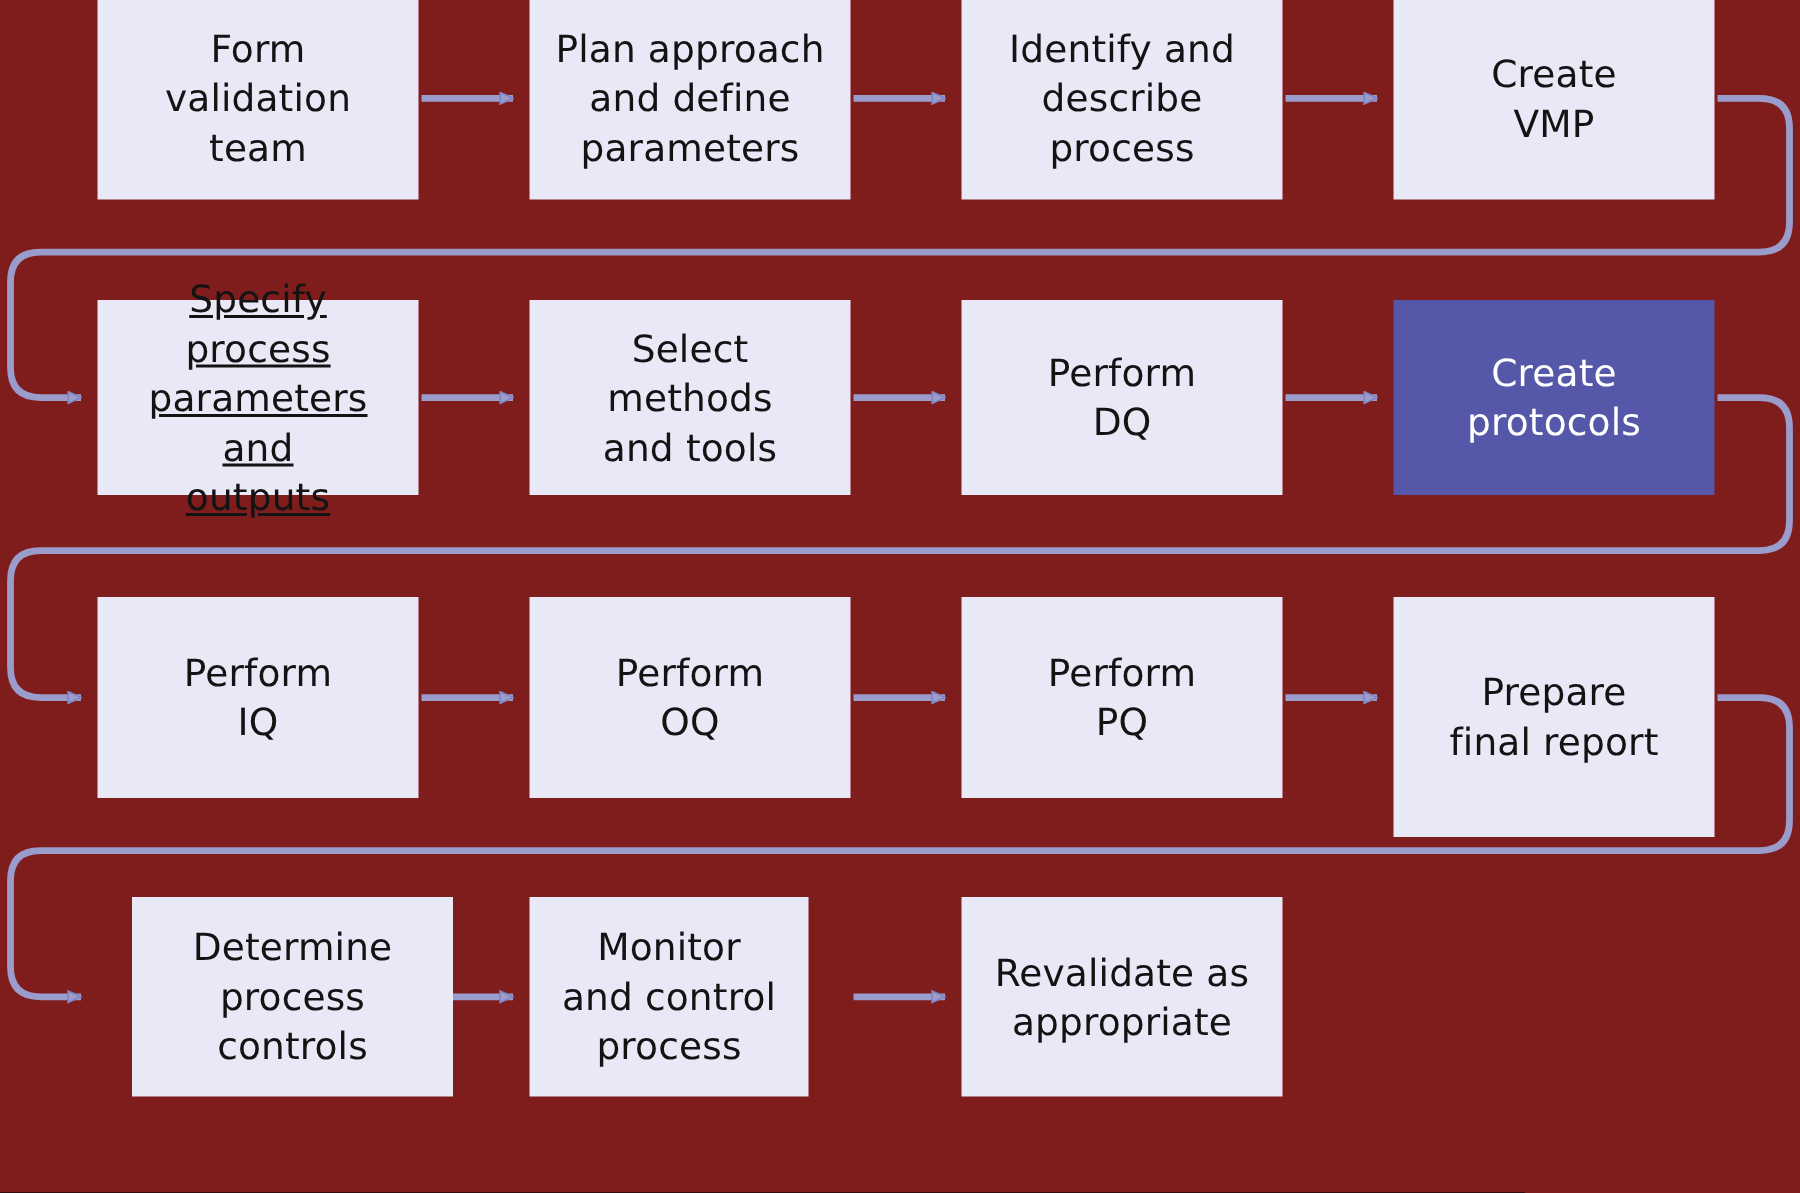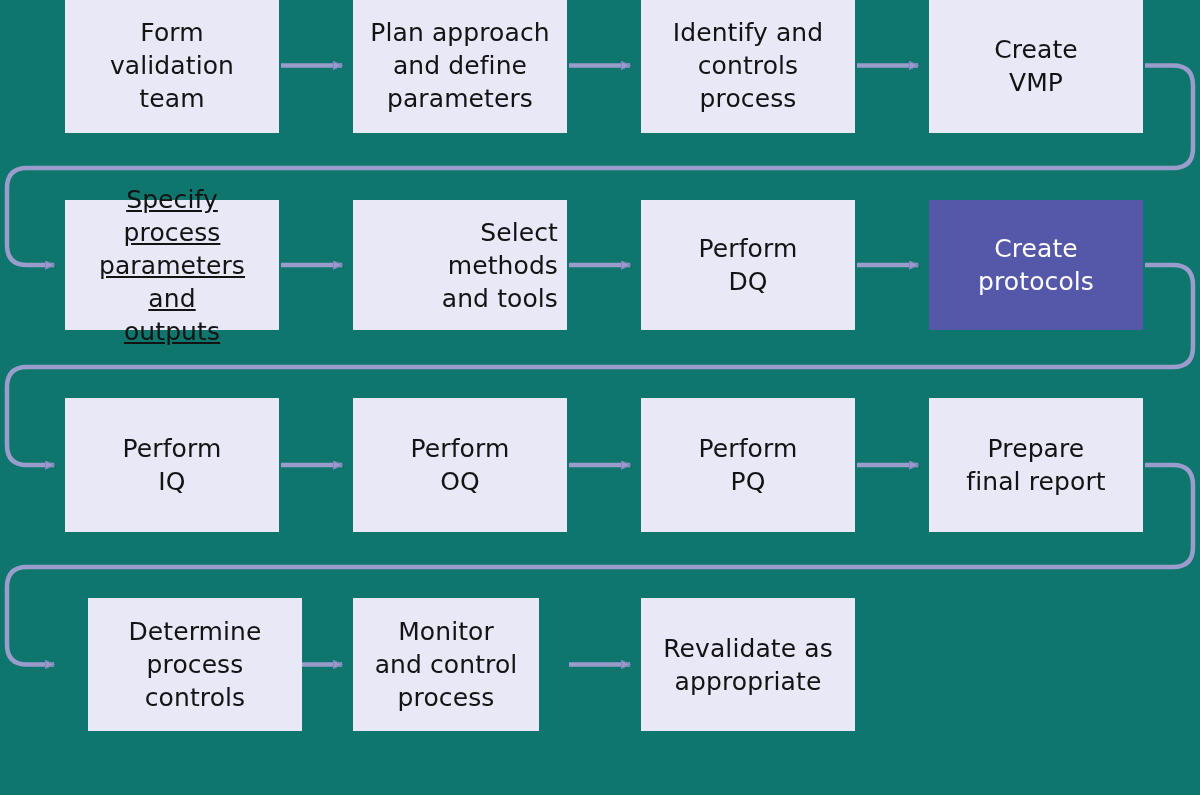--- a/index.html
+++ b/index.html
@@ -7,21 +7,21 @@
     padding: 0;
     background: #000000;
   }
   body {
     font-family: "DejaVu Sans", sans-serif;
   }
   #canvas {
     position: relative;
     width: 1200px;
     height: 795px;
-    background: #0f766e;
+    background: #7f1d1d;
     overflow: hidden;
   }
   #wires {
     position: absolute;
     left: 0;
     top: 0;
     width: 1200px;
     height: 795px;
     pointer-events: none;
   }
@@ -85,33 +85,33 @@
 validation
 team</span>
       </div>
       <div class="node" style="left: 353px; top: -2px; width: 214px; height: 135px;">
         <span class="label">Plan approach
 and define
 parameters</span>
       </div>
       <div class="node" style="left: 641px; top: -2px; width: 214px; height: 135px;">
         <span class="label">Identify and
-controls
+describe
 process</span>
       </div>
       <div class="node" style="left: 929px; top: -2px; width: 214px; height: 135px;">
         <span class="label">Create
 VMP</span>
       </div>
       <div class="node" style="left: 65px; top: 200px; width: 214px; height: 130px; text-decoration: underline;">
         <span class="label">Specify process
 parameters and
 outputs</span>
       </div>
-      <div class="node" style="left: 353px; top: 200px; width: 214px; height: 130px; text-align: right;">
+      <div class="node" style="left: 353px; top: 200px; width: 214px; height: 130px;">
         <span class="label">Select methods
 and tools</span>
       </div>
       <div class="node" style="left: 641px; top: 200px; width: 214px; height: 130px;">
         <span class="label">Perform
 DQ</span>
       </div>
       <div class="node highlight" style="left: 929px; top: 200px; width: 214px; height: 130px;">
         <span class="label">Create
 protocols</span>
@@ -121,21 +121,21 @@
 IQ</span>
       </div>
       <div class="node" style="left: 353px; top: 398px; width: 214px; height: 134px;">
         <span class="label">Perform
 OQ</span>
       </div>
       <div class="node" style="left: 641px; top: 398px; width: 214px; height: 134px;">
         <span class="label">Perform
 PQ</span>
       </div>
-      <div class="node" style="left: 929px; top: 398px; width: 214px; height: 134px;">
+      <div class="node" style="left: 929px; top: 398px; width: 214px; height: 160px;">
         <span class="label">Prepare
 final report</span>
       </div>
       <div class="node" style="left: 65px; top: 598px; width: 214px; height: 133px; margin-left: 23px;">
         <span class="label">Determine
 process
 controls</span>
       </div>
       <div class="node" style="left: 353px; top: 598px; width: 186px; height: 133px;">
         <span class="label">Monitor

